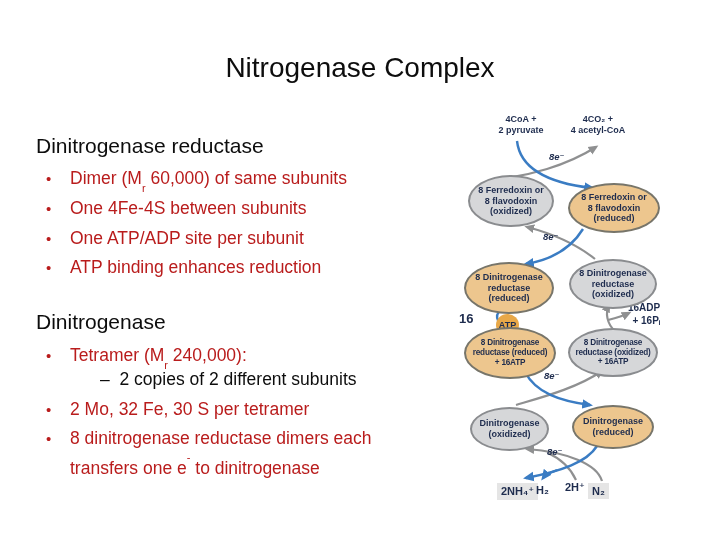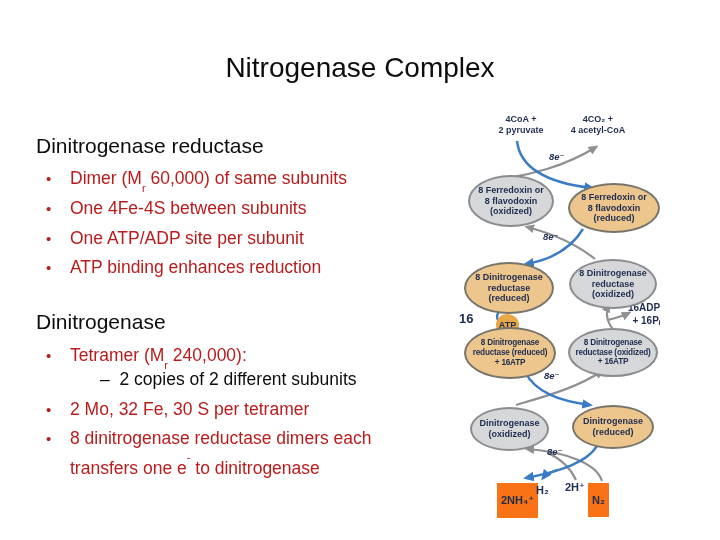--- a/index.html
+++ b/index.html
@@ -51,21 +51,21 @@
   }
   .atp16{position:absolute;left:459px;top:311px;font-size:13px;font-weight:bold;color:#1e2c4e;}
   .atp-circle{
     position:absolute;left:474px;top:314px;width:23px;height:22px;border-radius:50%;
     background:#e8a848;display:flex;align-items:center;justify-content:center;
     font-size:9px;font-weight:bold;color:#1e2c4e;margin-left:22px;
   }
   .prod{
     position:absolute;font-size:11px;font-weight:bold;color:#1e2c4e;white-space:nowrap;
   }
-  .prod.pink{background:#f97316;padding:11px 4px;}
+  .prod.pink{background:#e5e5e5;padding:2px 4px;}
 </style>
 </head>
 <body>
 
 <div class="title">Nitrogenase Complex</div>
 
 <div class="sec-heading" style="top:134px">Dinitrogenase reductase</div>
 
 <div class="bullet" style="top:166px">
   <span class="dot"></span>

